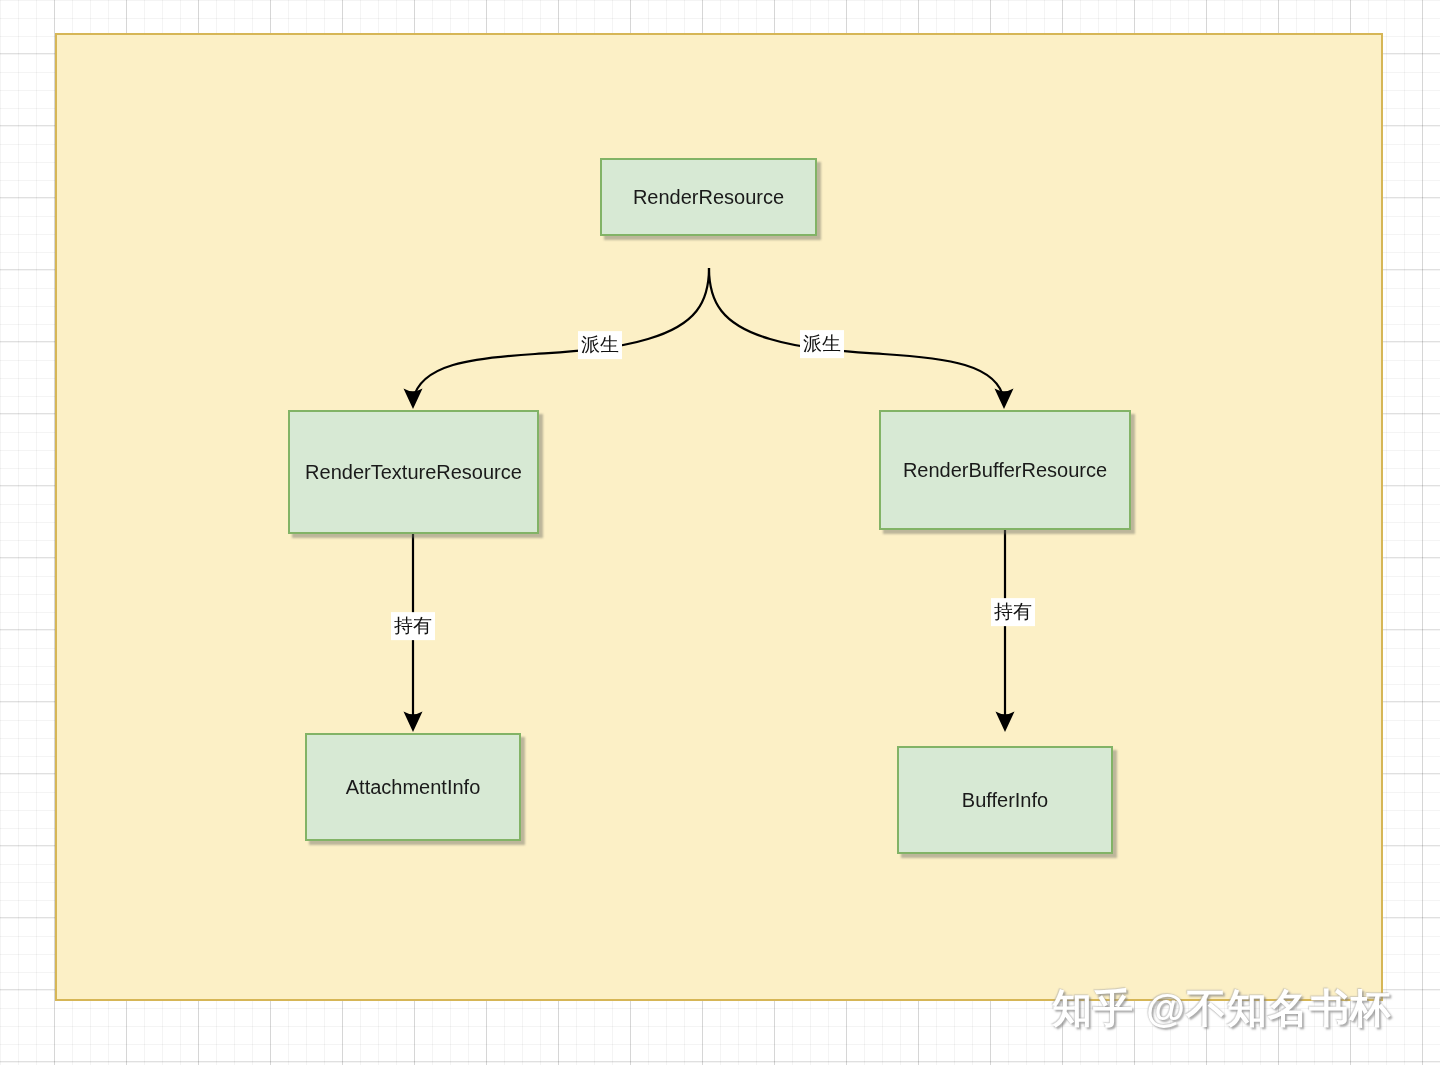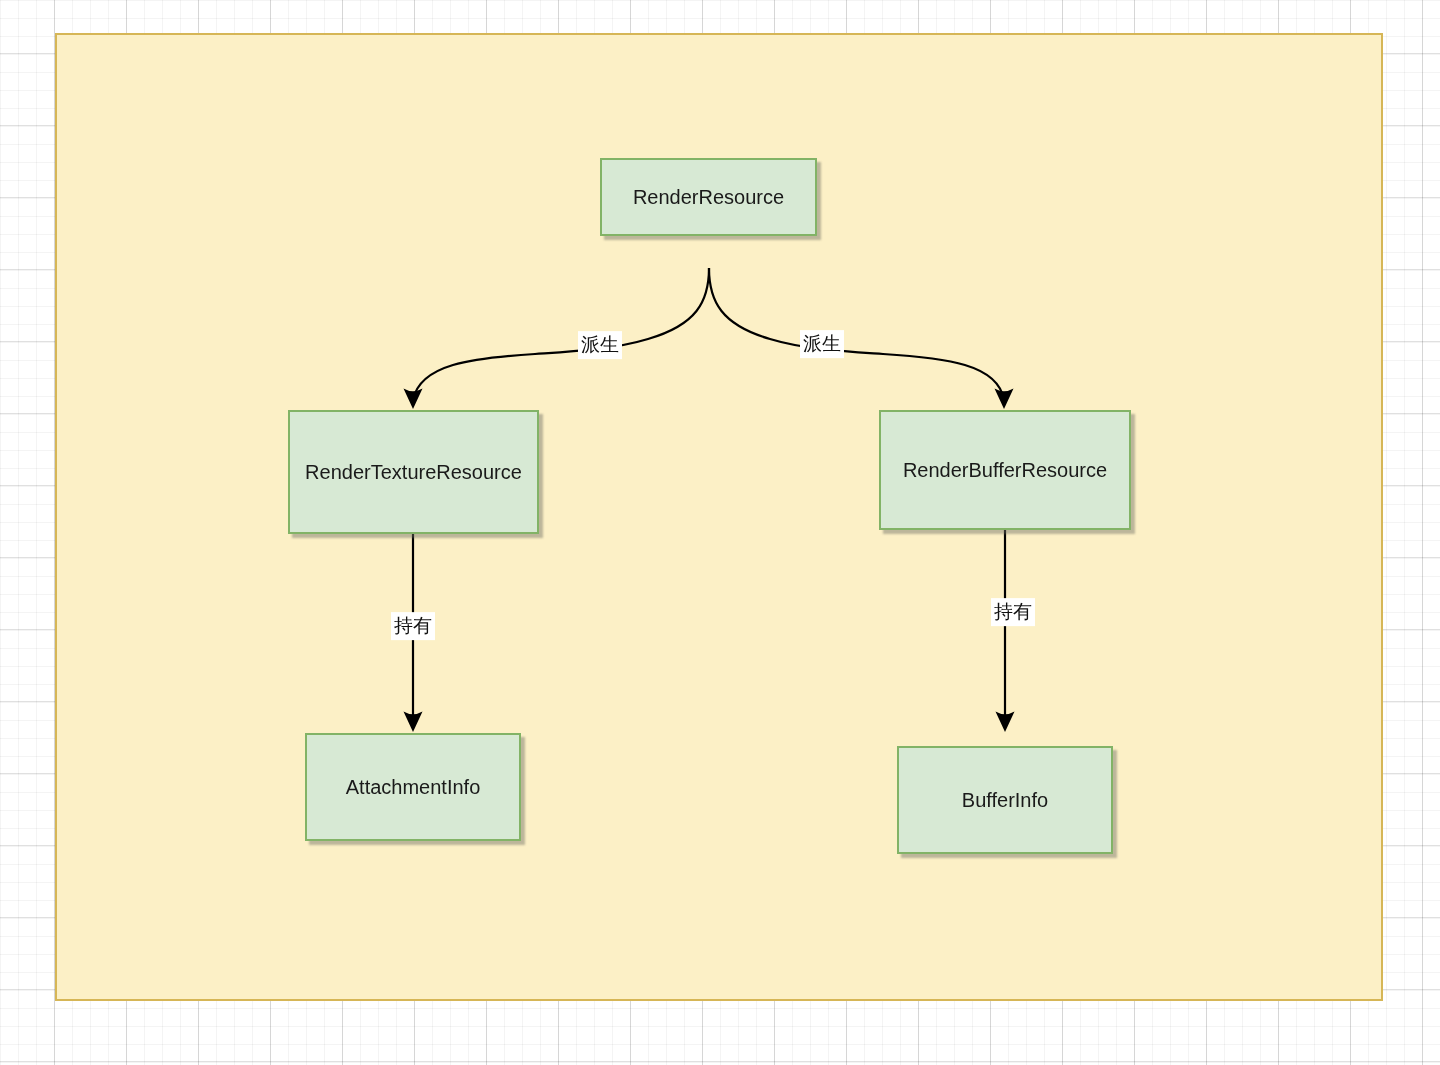--- a/index.html
+++ b/index.html
@@ -122,14 +122,15 @@
 
   <div class="node bufinfo">
     <span>BufferInfo</span>
   </div>
 
   <span class="edge-label derive-left">派生</span>
   <span class="edge-label derive-right">派生</span>
   <span class="edge-label hold-left">持有</span>
   <span class="edge-label hold-right">持有</span>
 
+  <div class="watermark">知乎 @不知名书杯</div>
 
 </div>
 
 </body></html>

